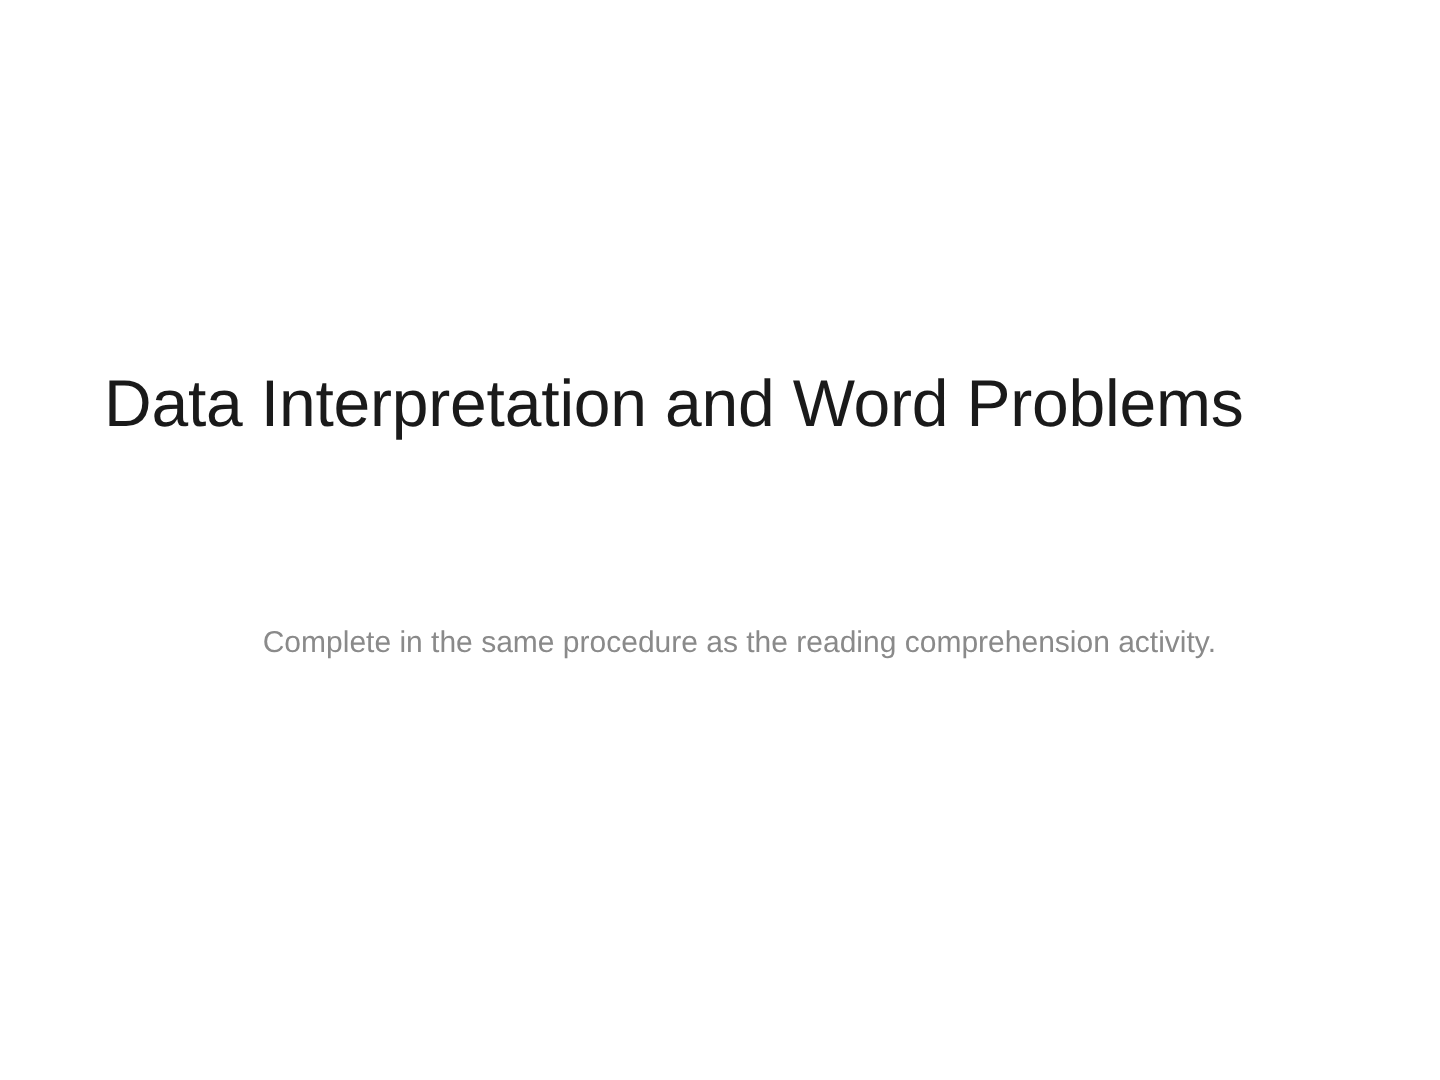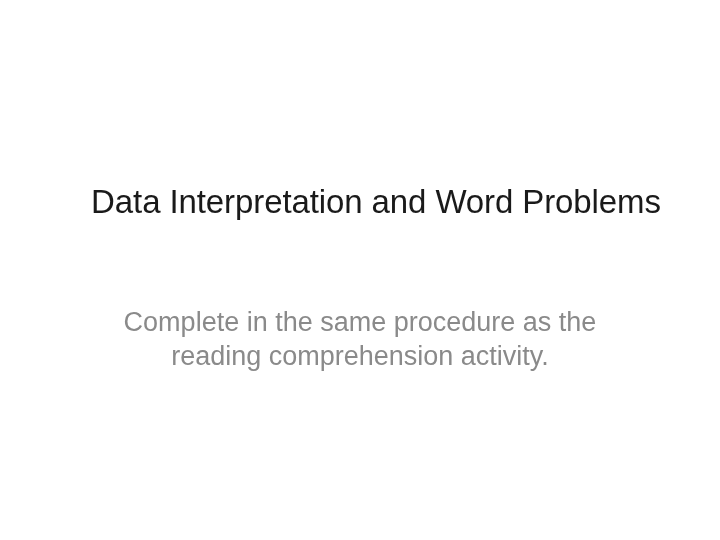--- a/index.html
+++ b/index.html
@@ -18,24 +18,23 @@
     position: relative;
     width: 720px;
     height: 540px;
     background: #ffffff;
     box-sizing: border-box;
   }
 
   
   .title-placeholder {
     position: absolute;
-    left: 76px;
+    left: 52px;
     top: 176px;
     width: 600px;
-    text-align: center;
   }
   .slide-title {
     margin: 0;
     font-family: "Liberation Sans", sans-serif;
     font-weight: 400;
     font-size: 33px;
     line-height: 52px;
     color: #1a1a1a;
     letter-spacing: -0.1px;
     white-space: normal;
@@ -46,23 +45,24 @@
     position: absolute;
     left: 112px;
     top: 305px;
     width: 496px;
     text-align: center;
   }
   .slide-subtitle {
     margin: 0;
     font-family: "Liberation Sans", sans-serif;
     font-weight: 400;
-    font-size: 27px;
+    font-size: 15px;
     line-height: 34px;
     color: #8a8a8a;
+    text-align: right;
   }
 </style>
 </head>
 <body>
 
 <div class="slide">
 
   <div class="title-placeholder">
     <h1 class="slide-title">Data Interpretation and Word Problems</h1>
   </div>

